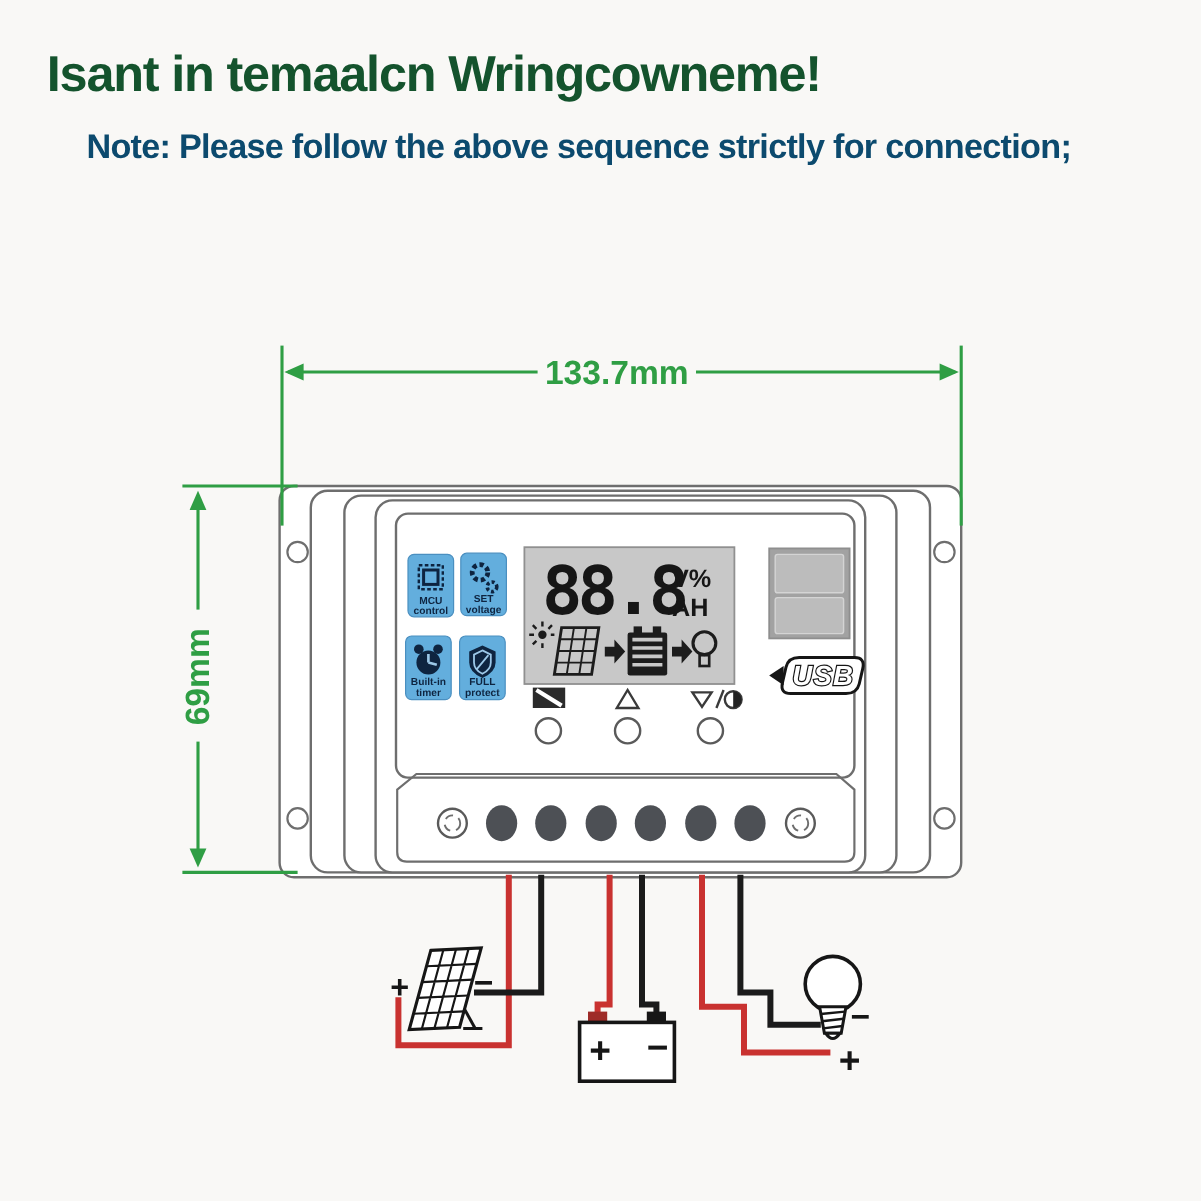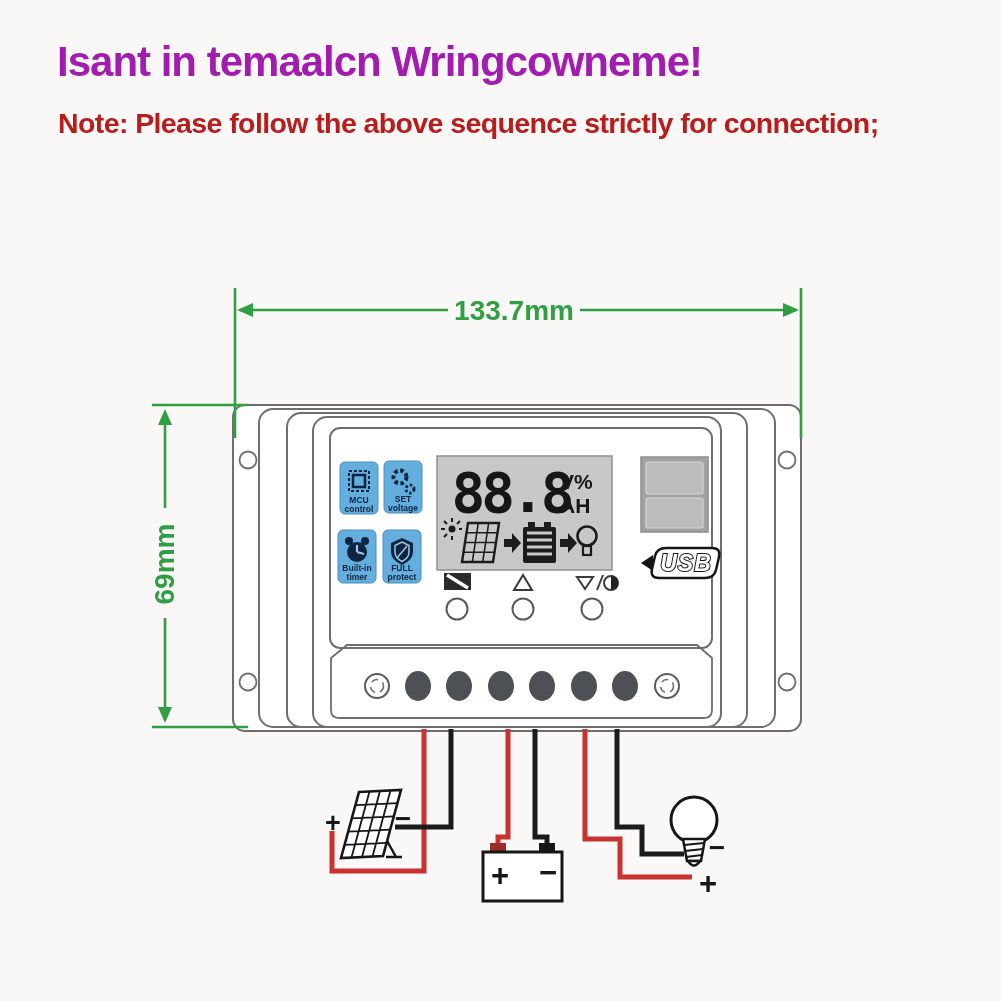--- a/index.html
+++ b/index.html
@@ -4,28 +4,28 @@
 <style>
   html,body{margin:0;padding:0;}
   .page{
     position:relative;
     width:1001px;height:1001px;
     background:#f9f8f6;
     overflow:hidden;
     font-family:"Liberation Sans", sans-serif;
   }
   .title{
-    position:absolute;left:57px;top:38px;margin:0;
+    position:absolute;left:39px;top:38px;margin:0;
     font-size:42px;font-weight:bold;letter-spacing:-1px;
-    color:#a21caf;white-space:nowrap;
+    color:#14532d;white-space:nowrap;
   }
   .note{
-    position:absolute;left:58px;top:108px;
+    position:absolute;left:72px;top:108px;
     font-size:28.5px;font-weight:bold;line-height:30px;letter-spacing:-0.6px;
-    color:#b91c1c;white-space:nowrap;
+    color:#0c4a6e;white-space:nowrap;
   }
   svg{position:absolute;left:0;top:0;}
   
   .body-line{fill:#ffffff;stroke:#6e6e6e;stroke-width:2;}
   .thin-line{fill:none;stroke:#6e6e6e;stroke-width:1.8;}
   .dim{stroke:#2f9e44;stroke-width:2.6;fill:none;}
   .dim-fill{fill:#2f9e44;stroke:none;}
   .dim-text{fill:#2f9e44;font-size:28px;font-weight:bold;font-family:"Liberation Sans",sans-serif;}
   .badge{fill:#63aedd;stroke:#4a8fc0;stroke-width:1;}
   .badge-text{fill:#0e2440;font-size:8.5px;font-weight:bold;text-anchor:middle;font-family:"Liberation Sans",sans-serif;}

